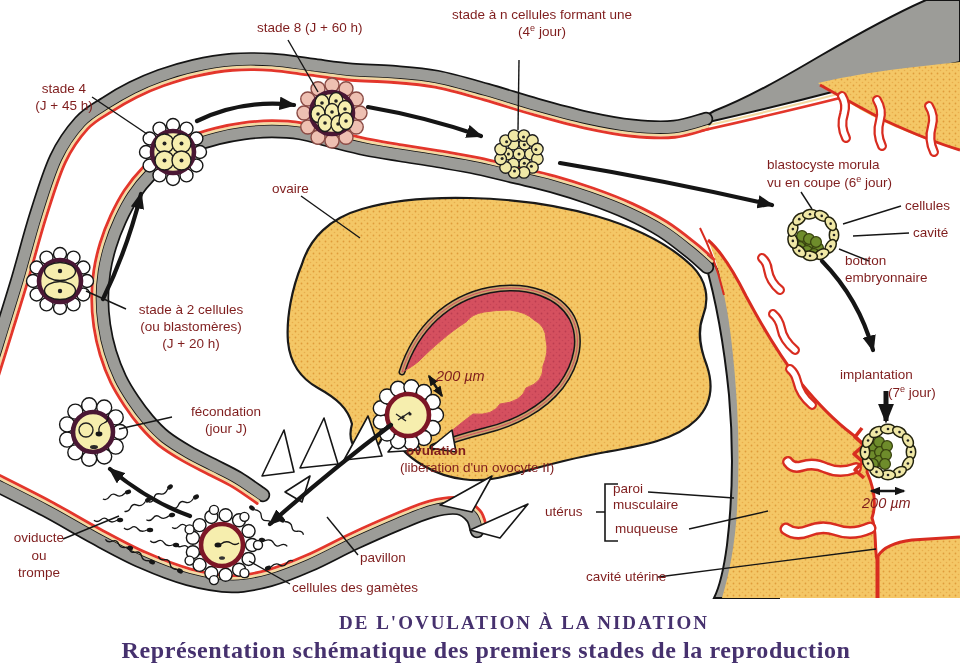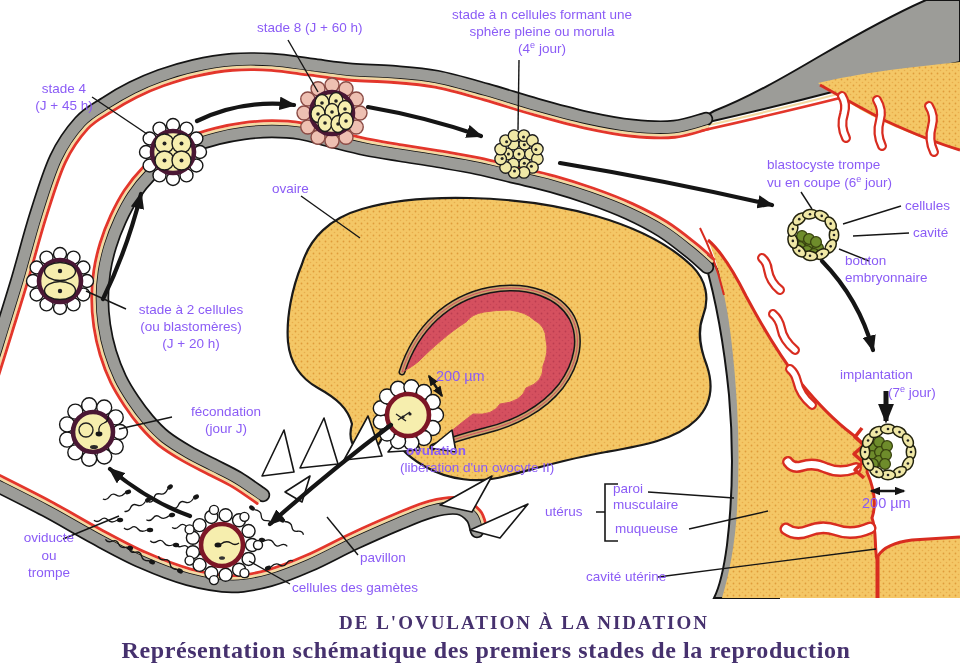--- a/index.html
+++ b/index.html
@@ -1,22 +1,22 @@
 <!DOCTYPE html>
 <html><head>
 <meta charset="utf-8">
 <style>
   html,body{margin:0;padding:0;background:#fff;}
   #stage{position:relative;width:960px;height:666px;background:#ffffff;overflow:hidden;
          font-family:"Liberation Sans",sans-serif;}
   #art{position:absolute;left:0;top:0;}
-  .lbl{position:absolute;font-size:13.5px;line-height:17px;color:#8b5cf6;white-space:nowrap;z-index:3;}
+  .lbl{position:absolute;font-size:13.5px;line-height:17px;color:#7f1d1d;white-space:nowrap;z-index:3;}
   .ctr{text-align:center;white-space:normal;}
   .rgt{text-align:left;}
-  .it{font-size:14.5px;}
+  .it{font-style:italic;font-size:14.5px;}
   .bold{font-weight:bold;text-align:right;}
   sup{font-size:9px;vertical-align:super;line-height:0;}
   .title{position:absolute;width:100%;text-align:center;font-family:"Liberation Serif",serif;
          color:#46316e;z-index:3;}
   #t1{top:612px;font-size:19px;letter-spacing:2px;font-weight:bold;padding-left:44px;}
   #t2{top:637px;font-size:24px;letter-spacing:0.6px;font-weight:bold;padding-left:6px;}
 </style>
 </head>
 <body>
 
@@ -413,26 +413,25 @@
       <path fill="none" stroke="#161616" stroke-width="1.6" d="M618,484 L605,484 L605,541 L618,541 M596,512 L605,512"></path>
     </svg>
 
   <div class="lbl ctr" style="left:20px;top:80px;width:88px">
     <div>stade 4</div>
       <div>(J + 45 h)</div>
   </div>
   <div class="lbl" style="left:257px;top:19px">stade 8 (J + 60 h)</div>
   <div class="lbl ctr" style="left:412px;top:6px;width:260px">
     <div>stade à n cellules formant une</div>
-    <div>sphère pleine ou morula</div>
     <div><span>(4</span><sup>e</sup><span> jour)</span></div>
   </div>
   <div class="lbl" style="left:272px;top:180px">ovaire</div>
   <div class="lbl" style="left:767px;top:156px;line-height:17.5px">
-    <div>blastocyste trompe</div>
+    <div>blastocyste morula</div>
     <div><span>vu en coupe (6</span><sup>e</sup><span> jour)</span></div>
   </div>
   <div class="lbl" style="left:905px;top:197px">cellules</div>
   <div class="lbl" style="left:913px;top:224px">cavité</div>
   <div class="lbl rgt" style="left:845px;top:253px;width:112px;line-height:16.5px">
     <div>bouton</div>
       <div>embryonnaire</div>
   </div>
   <div class="lbl" style="left:840px;top:366px">implantation</div>
   <div class="lbl" style="left:888px;top:384px">
@@ -444,21 +443,21 @@
       <div>(ou blastomères)</div>
       <div>(J + 20 h)</div>
   </div>
   <div class="lbl ctr" style="left:167px;top:403px;width:118px">
     <div>fécondation</div>
       <div>(jour J)</div>
   </div>
   <div class="lbl bold" style="left:406px;top:442px">ovulation</div>
   <div class="lbl" style="left:400px;top:459px">(libération d'un ovocyte II)</div>
   <div class="lbl it" style="left:436px;top:368px">200 µm</div>
-  <div class="lbl ctr" style="left:16px;top:529px;width:66px;line-height:17.5px">
+  <div class="lbl ctr" style="left:6px;top:529px;width:66px;line-height:17.5px">
     <div>oviducte</div>
       <div>ou</div>
       <div>trompe</div>
   </div>
   <div class="lbl" style="left:292px;top:579px">cellules des gamètes</div>
   <div class="lbl" style="left:360px;top:549px">pavillon</div>
   <div class="lbl" style="left:545px;top:503px">utérus</div>
   <div class="lbl" style="left:613px;top:481px;line-height:16px">
     <div>paroi</div>
       <div>musculaire</div>

